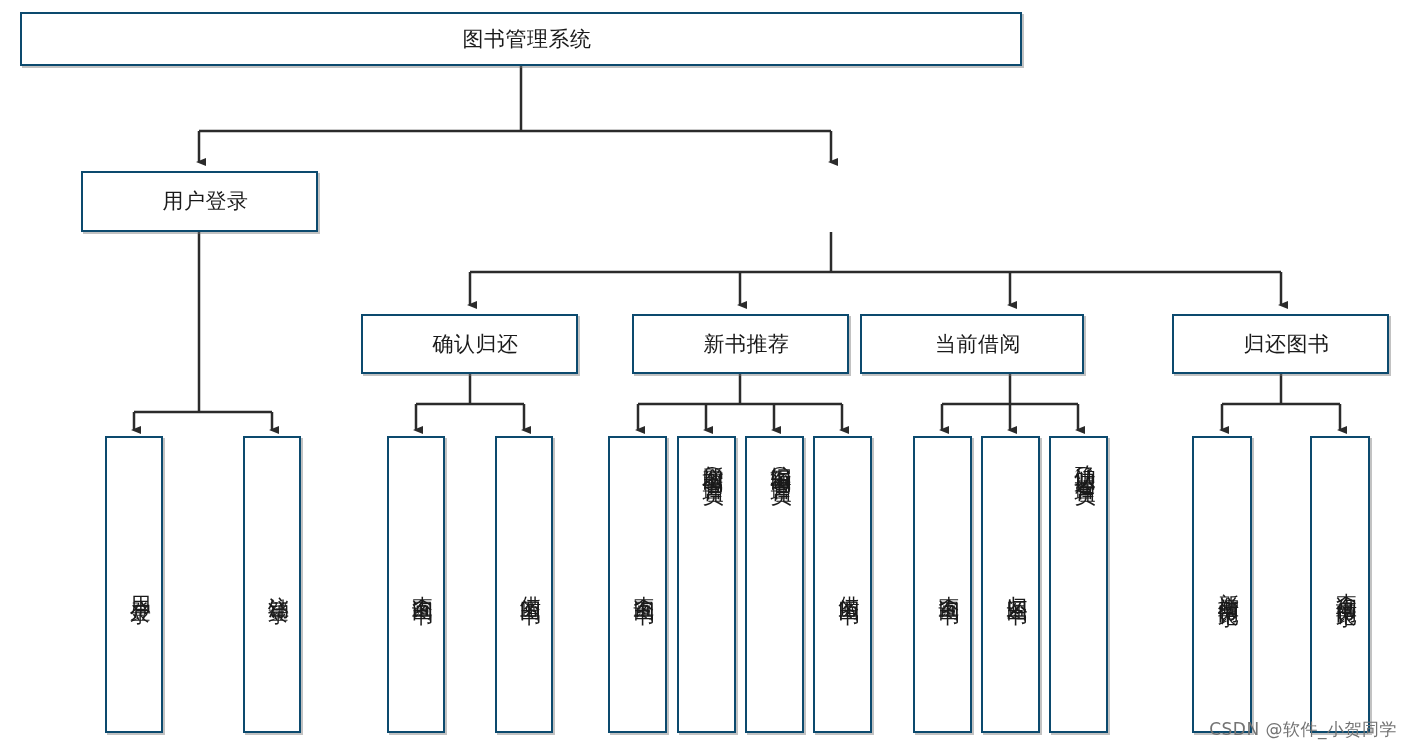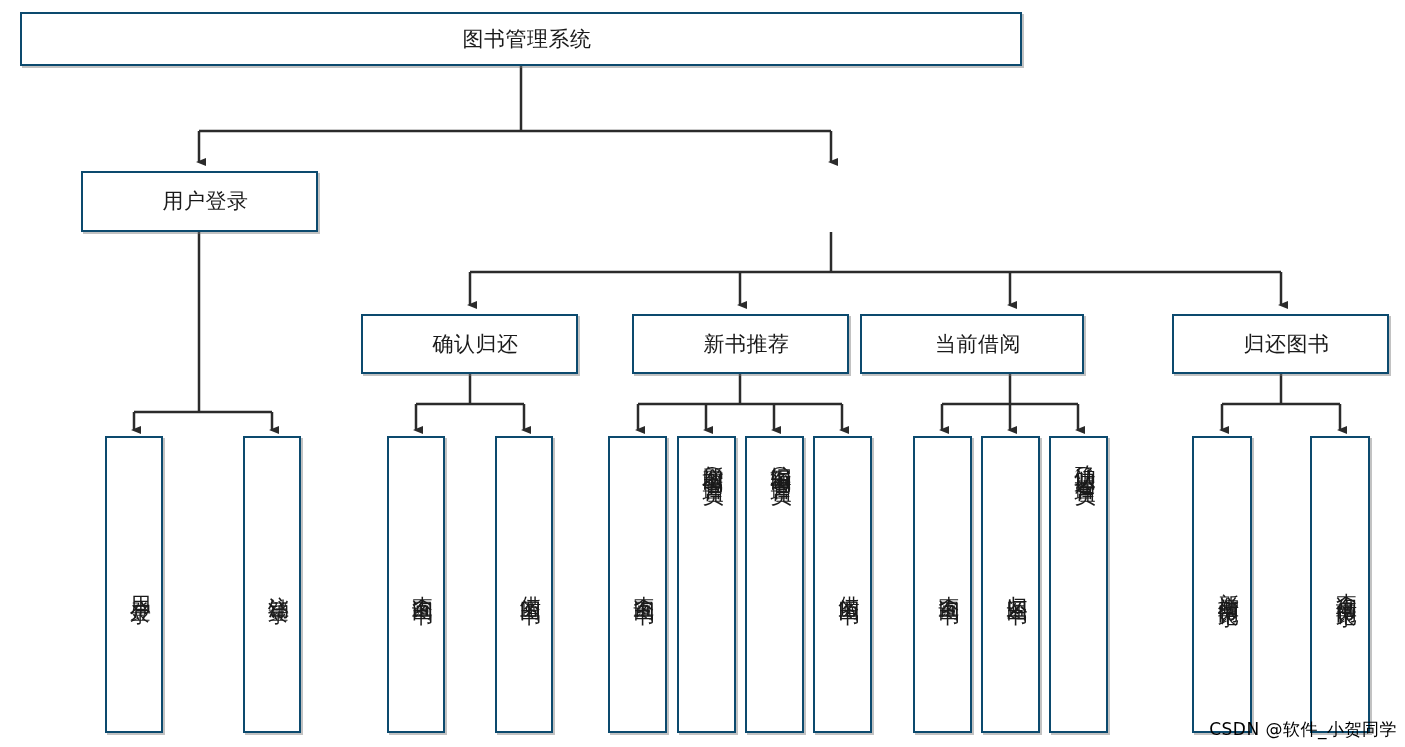--- a/index.html
+++ b/index.html
@@ -58,21 +58,21 @@
   }
   .node.leaf.centered {
     align-items: center;
     padding-top: 0;
   }
   #watermark {
     position: absolute;
     right: 8px;
     bottom: 6px;
     font-size: 17px;
-    color: #000000;
+    color: #737373;
     letter-spacing: 0.5px;
     white-space: nowrap;
     user-select: none;
   }
 </style>
 </head>
 <body>
 
 <div id="canvas">
 

